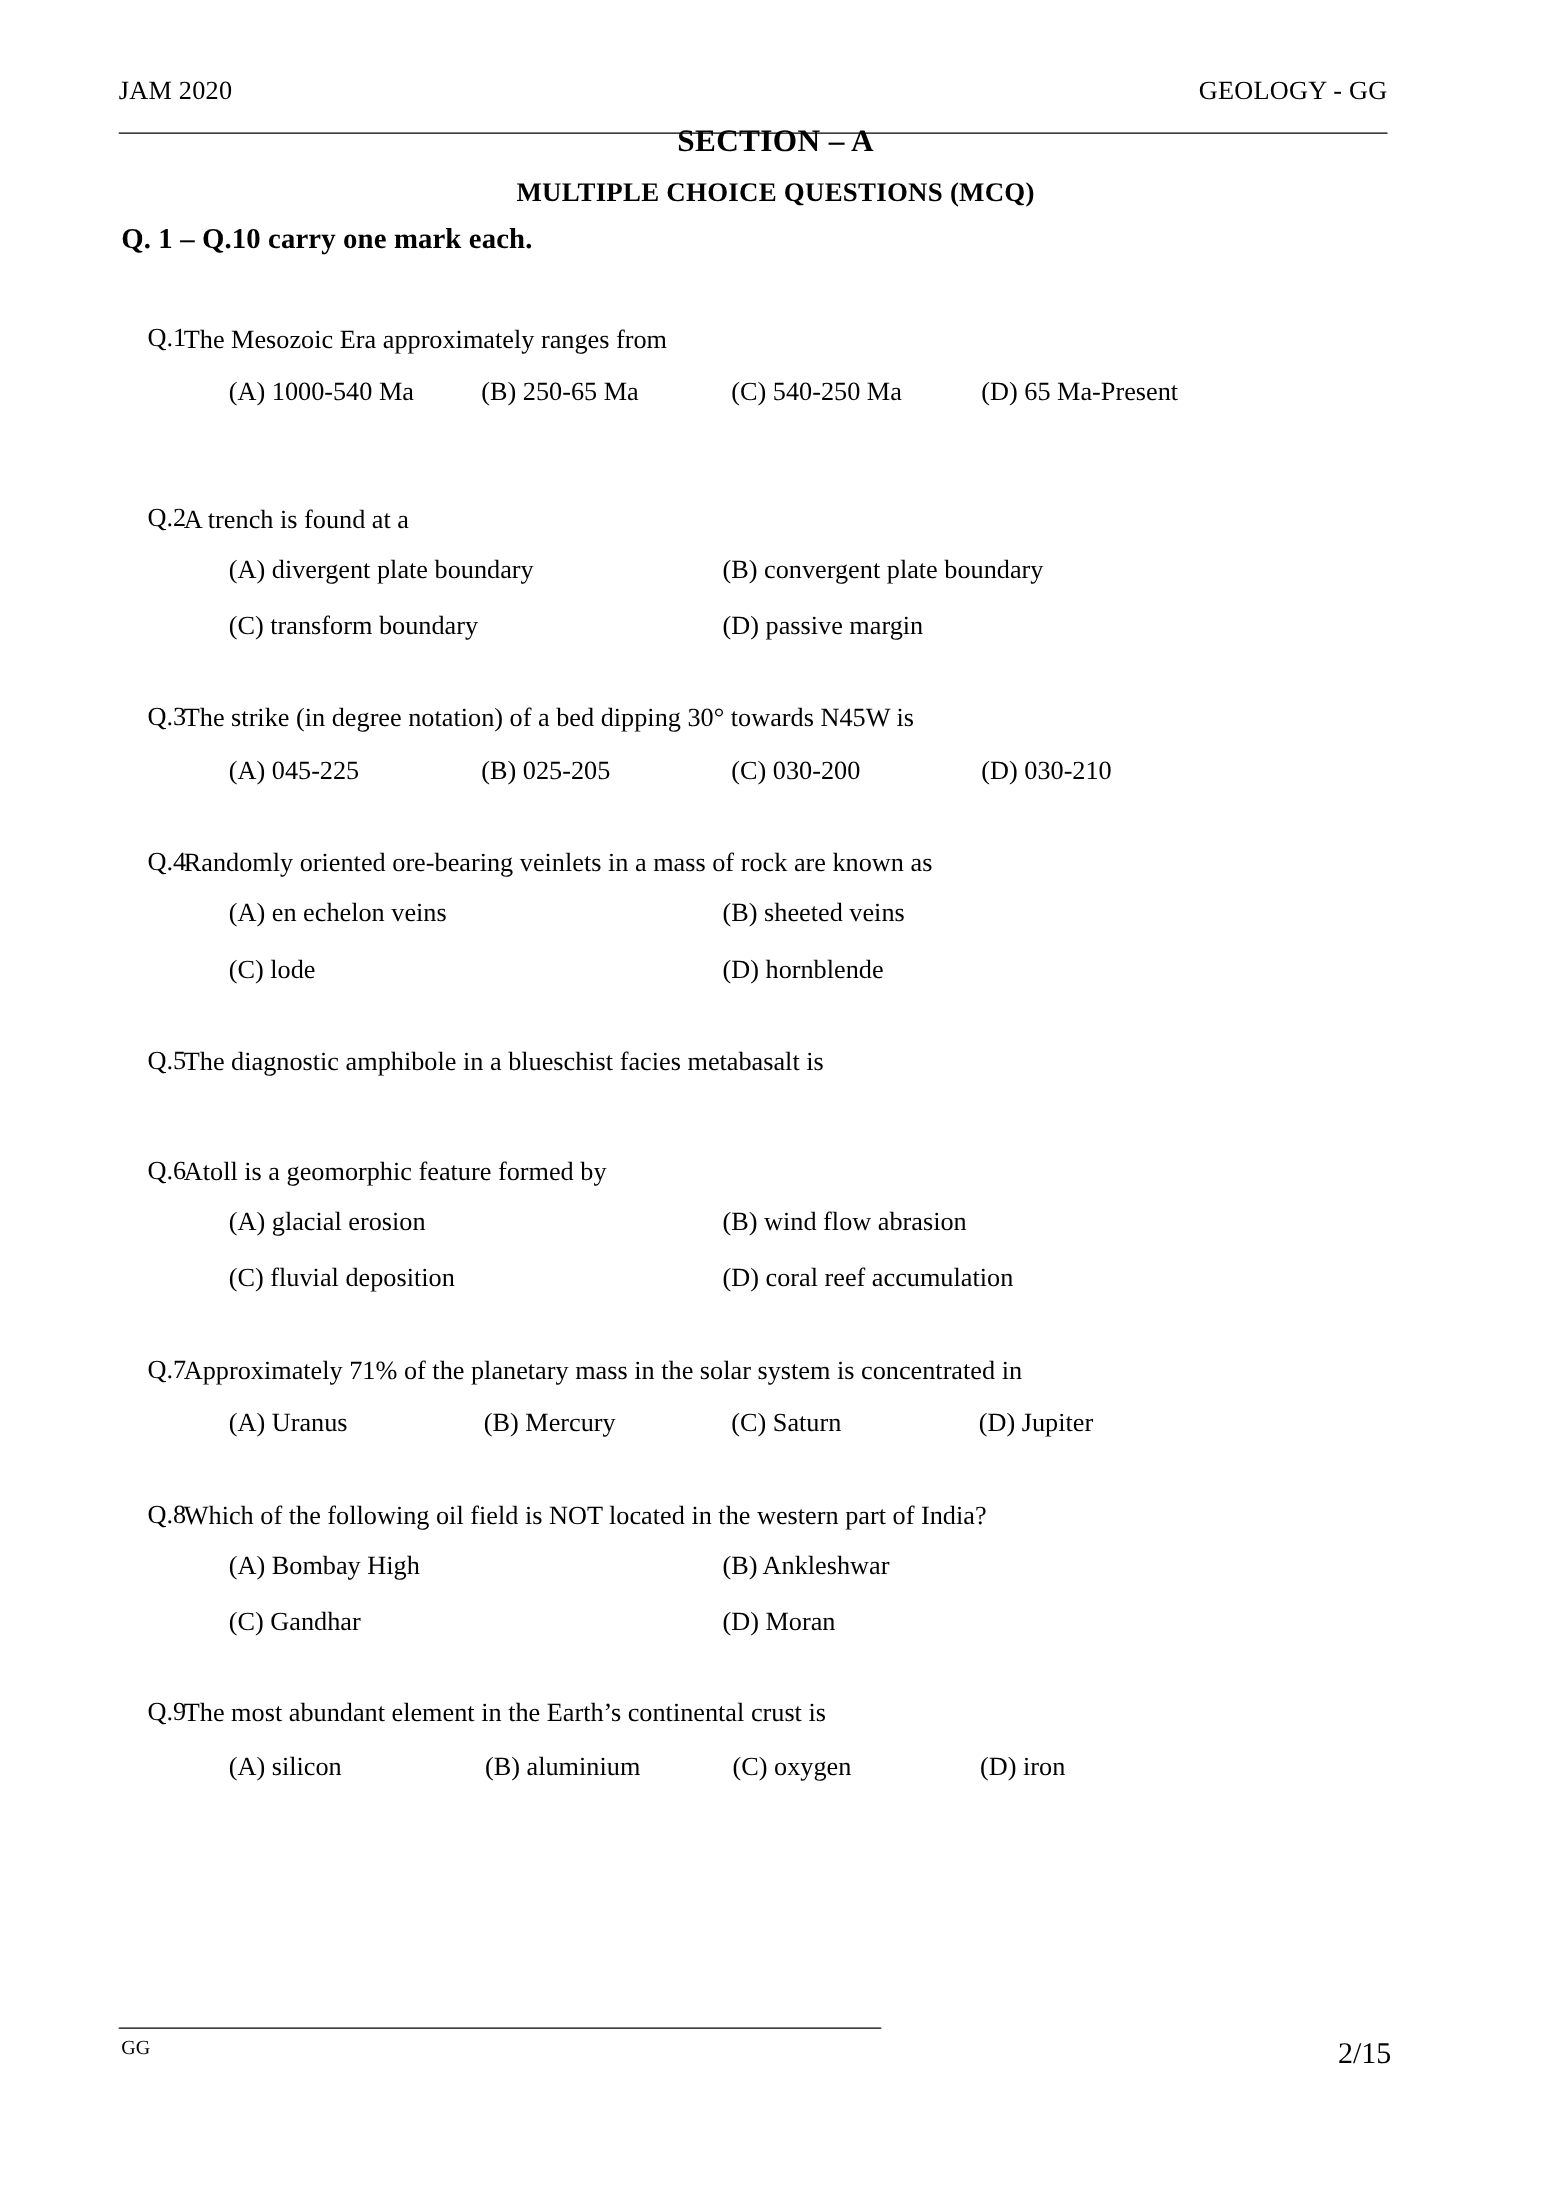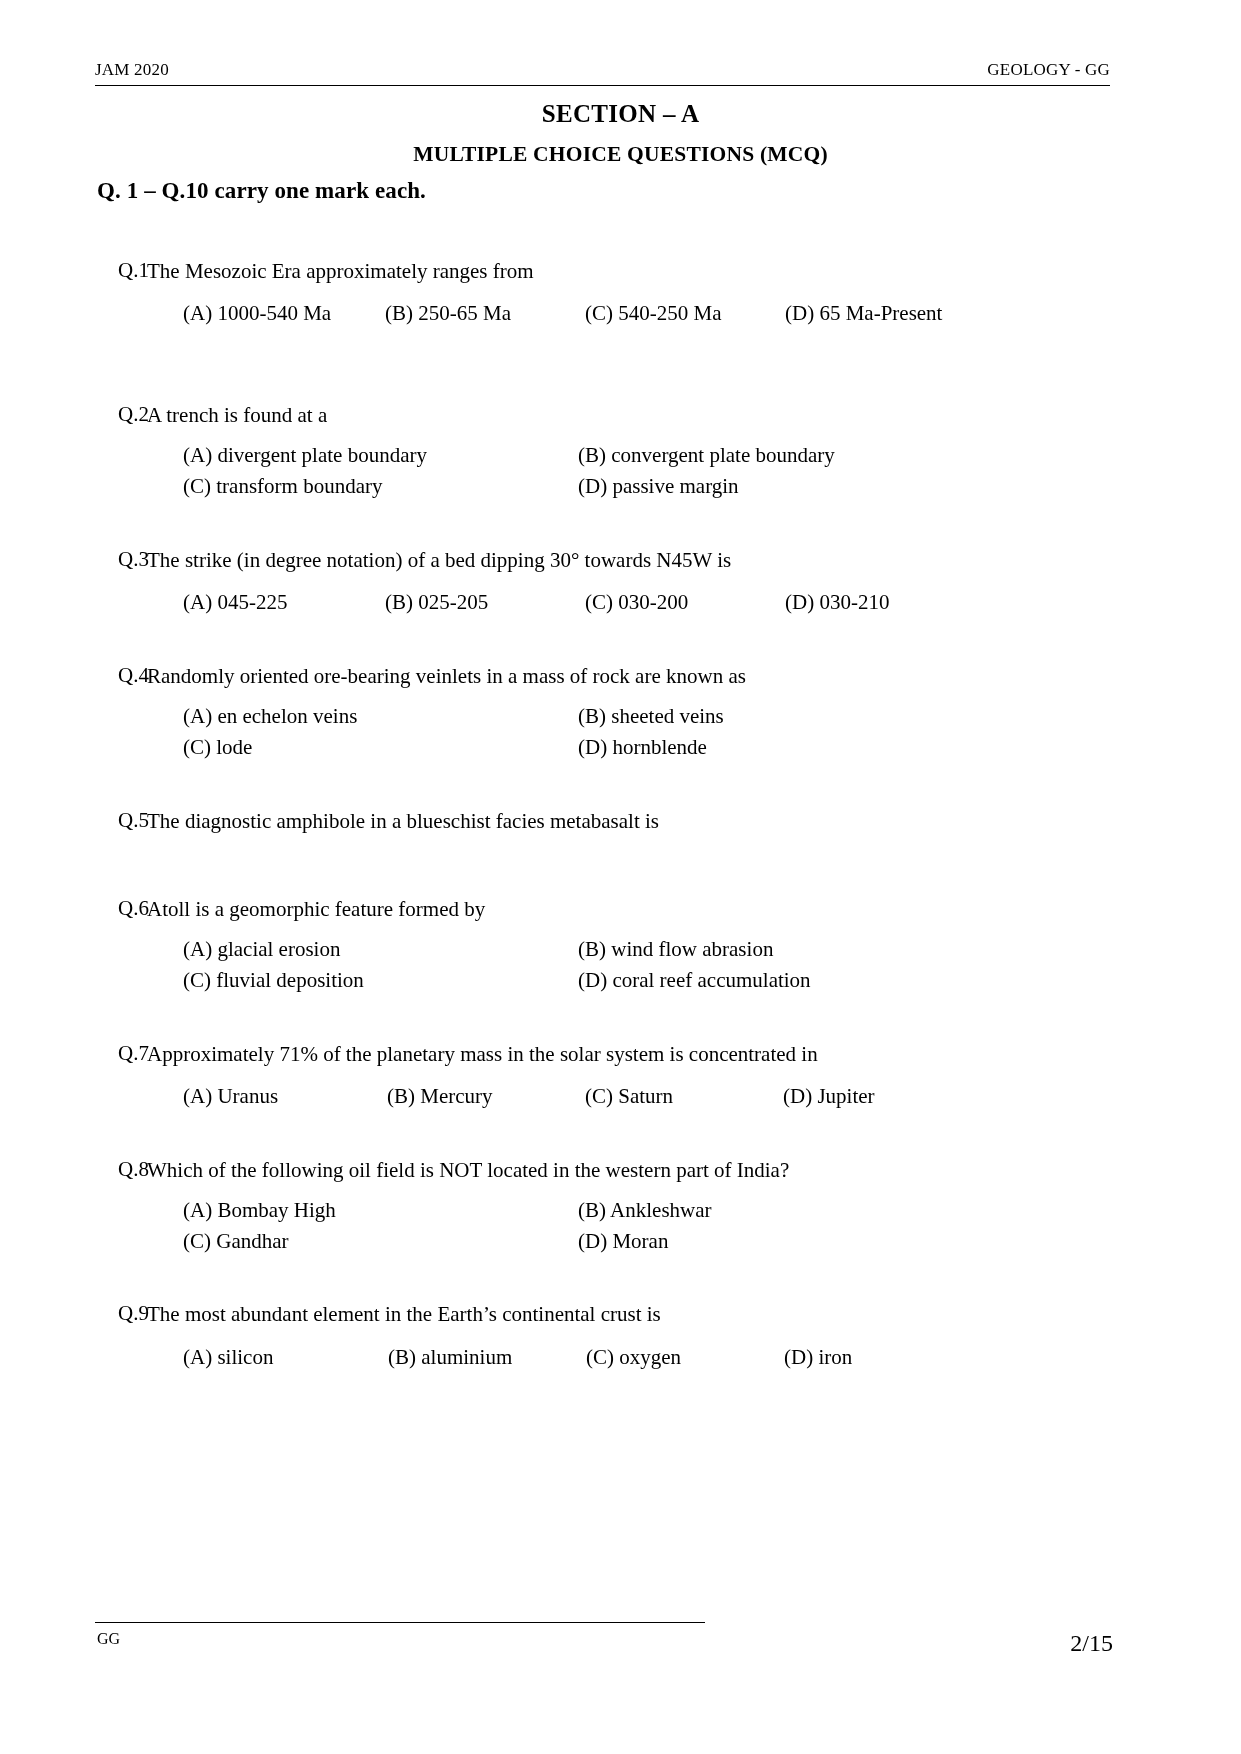--- a/index.html
+++ b/index.html
@@ -23,23 +23,23 @@
 
   
   .page-header {
     position: absolute;
     left: 95px;
     top: 60px;
     width: 1015px;
     display: flex;
     justify-content: space-between;
     align-items: flex-end;
-    font-size: 17px;
+    font-size: 21px;
     letter-spacing: 0.2px;
-    padding-bottom: 5px;
+    padding-bottom: 21px;
     border-bottom: 1.6px solid #000000;
     box-sizing: border-box;
   }
   .page-header .left { text-align: left; }
   .page-header .right { text-align: right; }
 
   
   .section-title {
     position: absolute;
     left: 0;
@@ -102,21 +102,21 @@
   }
   .opts.row4 {
     display: flex;
   }
   .opts.row4 .opt {
     white-space: nowrap;
   }
   .opts.grid2 {
     display: grid;
     grid-template-columns: 395px auto;
-    row-gap: 3px;
+    row-gap: 17px;
   }
   .opts.grid2 .opt { white-space: nowrap; }
 
   .gap-lg { height: 74px; }
   .gap-md { height: 46px; }
 
   
   .footer-rule {
     position: absolute;
     left: 95px;

